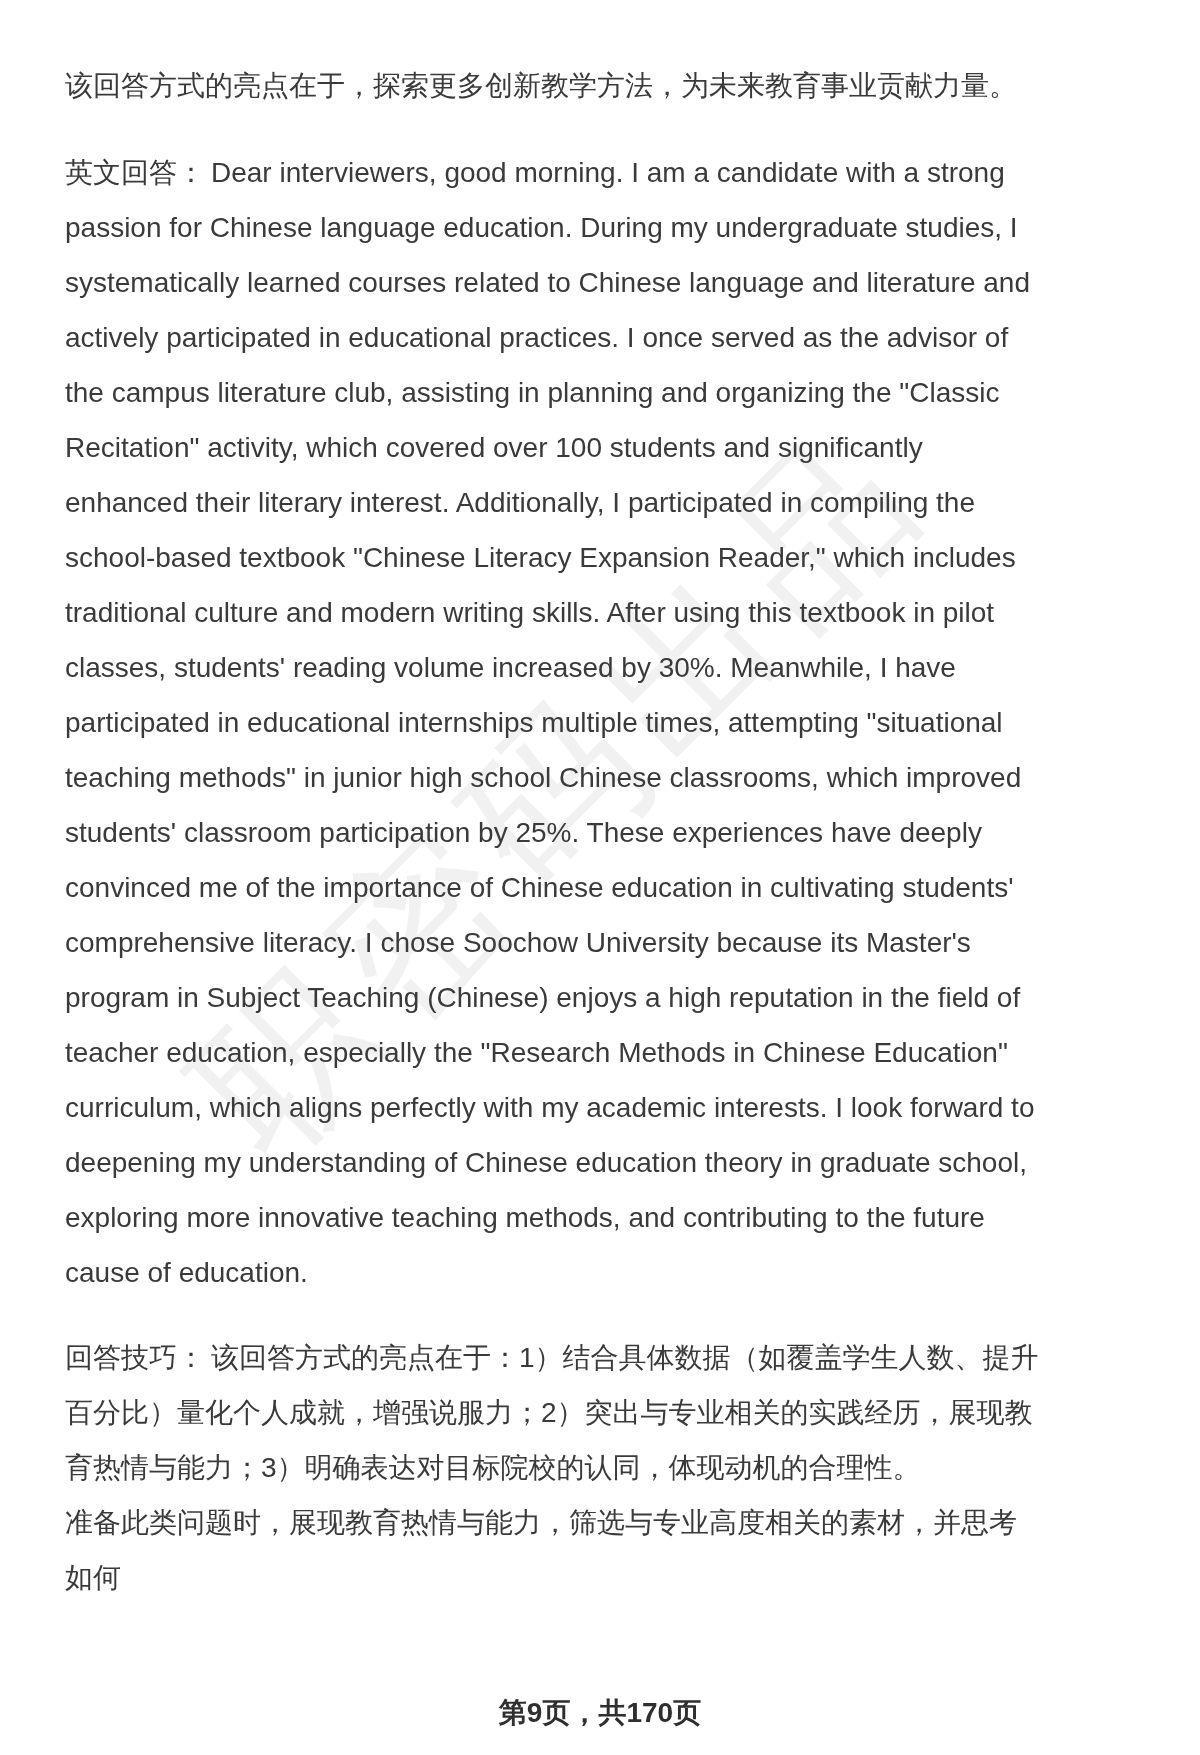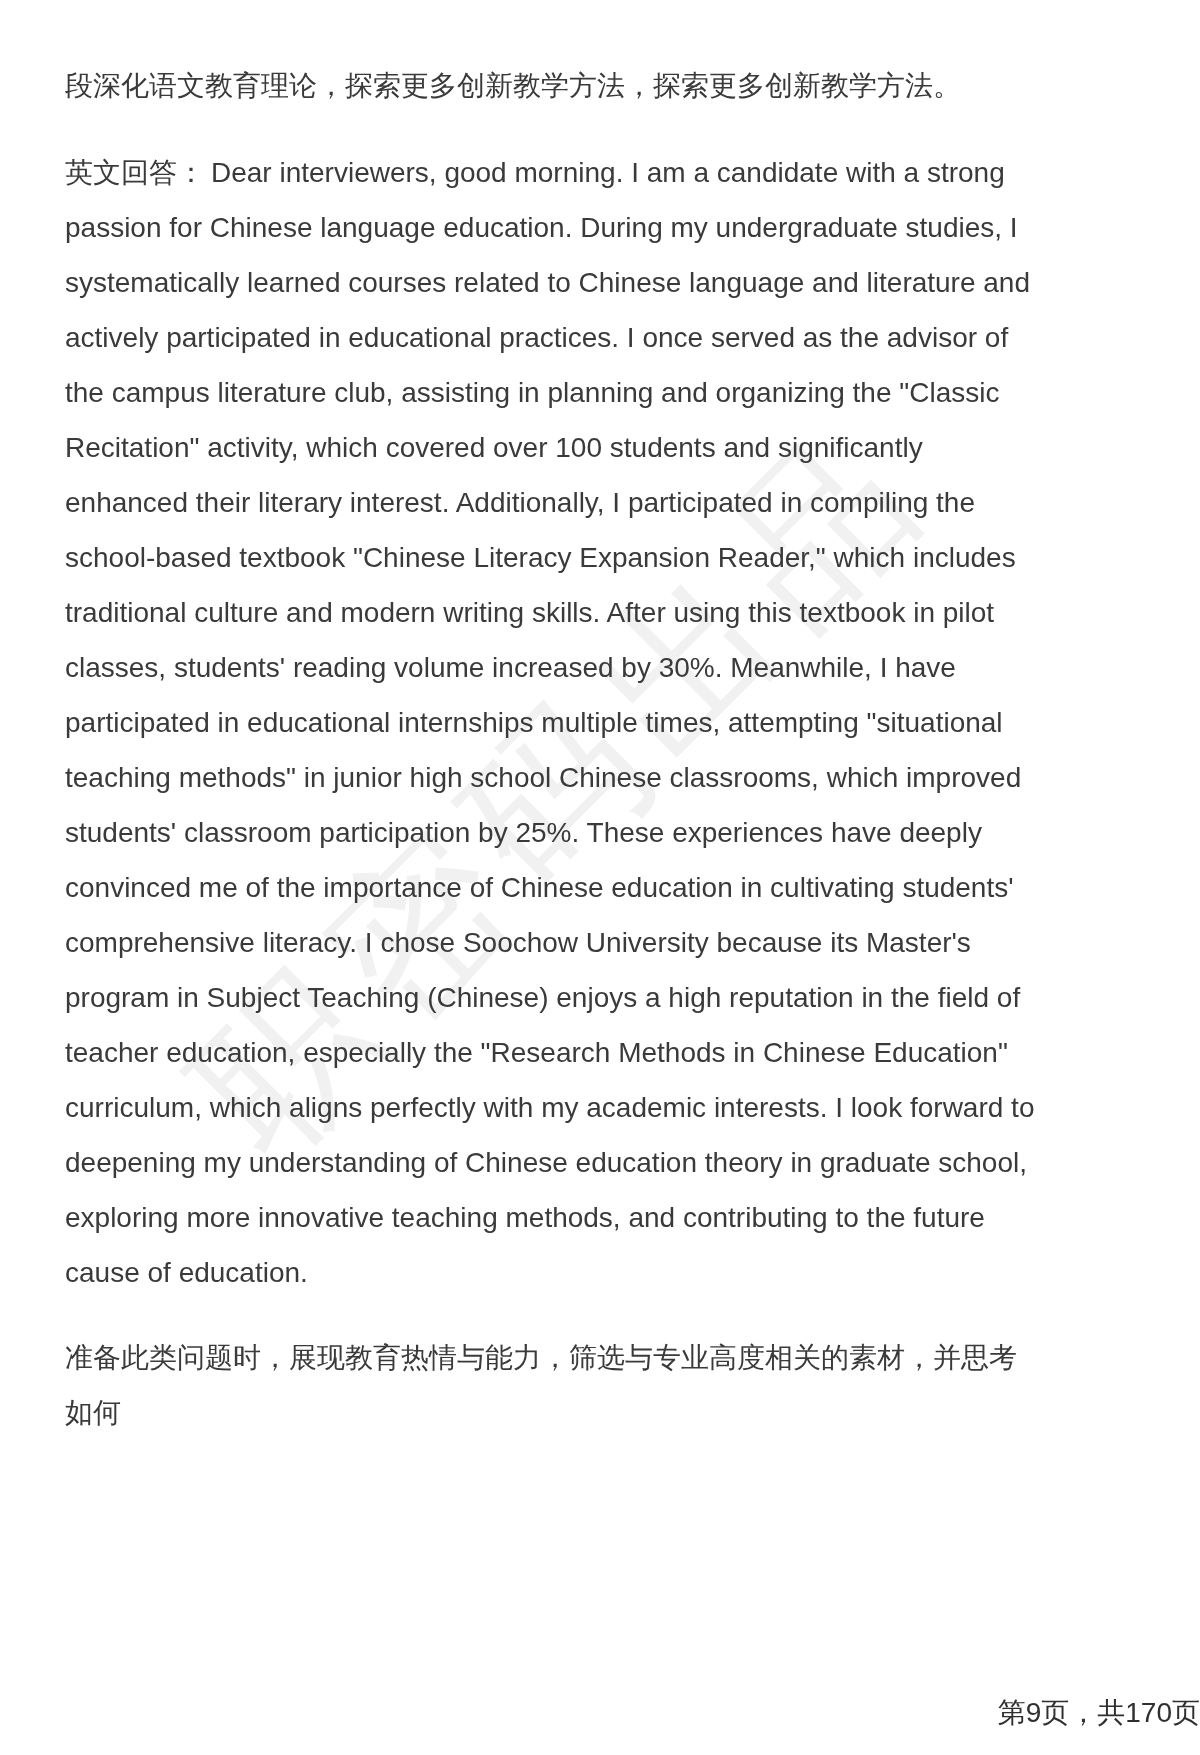--- a/index.html
+++ b/index.html
@@ -41,25 +41,26 @@
   }
   .prep-line {
     margin-top: 0;
     margin-bottom: 8px;
   }
   .footer {
     position: absolute;
     left: 0;
     bottom: 22px;
     width: 100%;
-    text-align: right;
+    text-align: center;
     font-size: 28px;
     line-height: 40px;
     color: #2f2f2f;
     z-index: 2;
+    font-weight: bold;
   }
   .watermark {
     position: absolute;
     z-index: 1;
     top: 790px;
     left: 560px;
     transform: translate(-50%, -50%) rotate(-45deg);
     font-size: 170px;
     letter-spacing: 18px;
     white-space: nowrap;
@@ -71,24 +72,25 @@
 </style>
 </head>
 <body>
 
 <div class="page">
 
   <div class="watermark">职密码出品</div>
 
   <div class="content">
 
-    <p class="para intro-line">段深化语文教育理论，探索更多创新教学方法，探索更多创新教学方法。</p>
+    <p class="para intro-line">该回答方式的亮点在于，探索更多创新教学方法，为未来教育事业贡献力量。</p>
 
     <p class="para english-answer"><span class="label">英文回答：</span><span>Dear interviewers, good morning. I am a candidate with a strong passion for Chinese language education. During my undergraduate studies, I systematically learned courses related to Chinese language and literature and actively participated in educational practices. I once served as the advisor of the campus literature club, assisting in planning and organizing the "Classic Recitation" activity, which covered over 100 students and significantly enhanced their literary interest. Additionally, I participated in compiling the school-based textbook "Chinese Literacy Expansion Reader," which includes traditional culture and modern writing skills. After using this textbook in pilot classes, students' reading volume increased by 30%. Meanwhile, I have participated in educational internships multiple times, attempting "situational teaching methods" in junior high school Chinese classrooms, which improved students' classroom participation by 25%. These experiences have deeply convinced me of the importance of Chinese education in cultivating students' comprehensive literacy. I chose Soochow University because its Master's program in Subject Teaching (Chinese) enjoys a high reputation in the field of teacher education, especially the "Research Methods in Chinese Education" curriculum, which aligns perfectly with my academic interests. I look forward to deepening my understanding of Chinese education theory in graduate school, exploring more innovative teaching methods, and contributing to the future cause of education.</span></p>
 
+    <p class="para tips-para"><span class="label">回答技巧：</span><span>该回答方式的亮点在于：1）结合具体数据（如覆盖学生人数、提升百分比）量化个人成就，增强说服力；2）突出与专业相关的实践经历，展现教育热情与能力；3）明确表达对目标院校的认同，体现动机的合理性。</span></p>
 
     <p class="para prep-line">准备此类问题时，展现教育热情与能力，筛选与专业高度相关的素材，并思考如何</p>
 
   </div>
 
   <div class="footer">第9页，共170页</div>
 
 </div>
 
 </body></html>

